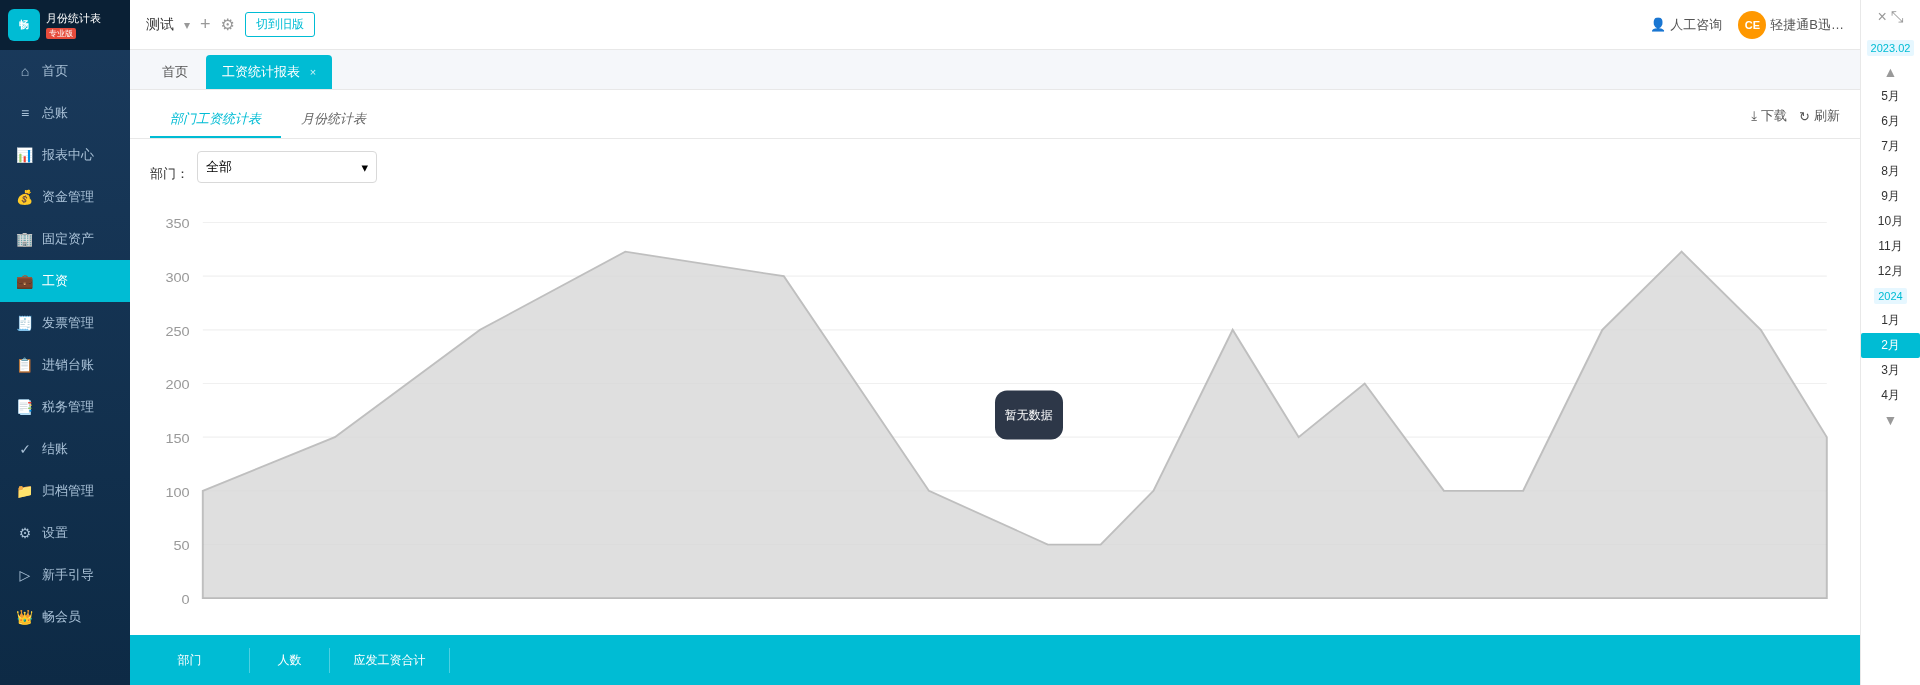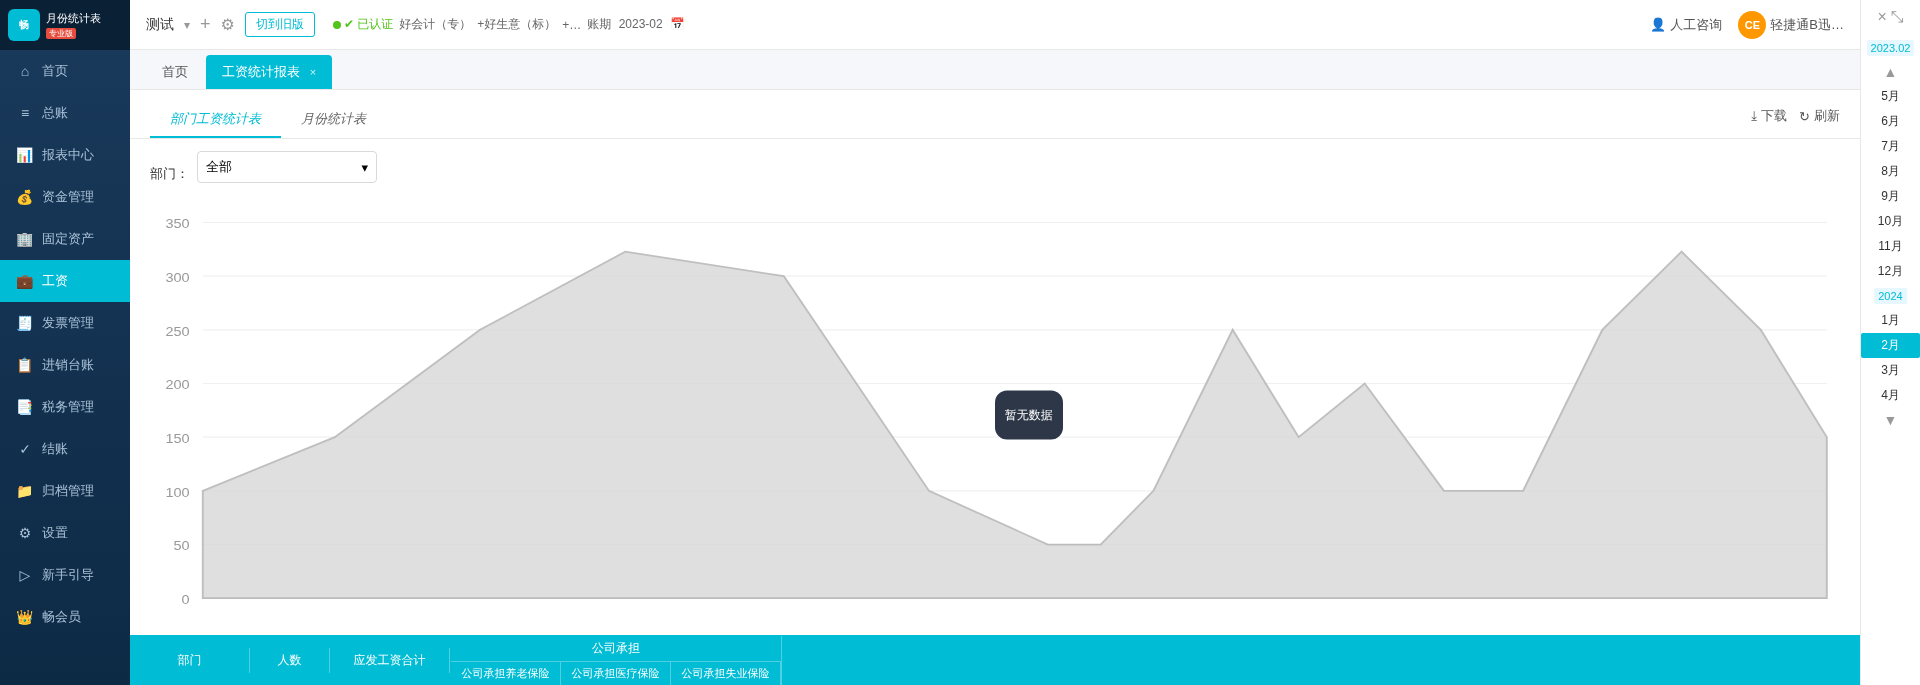--- a/index.html
+++ b/index.html
@@ -417,34 +417,20 @@
 
   <div class="main-content">
 
     <div class="topbar">
       <span class="topbar-title">测试</span>
       <span class="topbar-arrow">▾</span>
       <span class="topbar-add">+</span>
       <span class="topbar-gear">⚙</span>
       <button class="topbar-btn-old">切到旧版</button>
 
-      <div class="topbar-status">
-        <span class="status-badge">
-          <span class="status-dot"></span>
-          <span>✔ 已认证</span>
-        </span>
-        <span style="color:#666;font-size:12px;">好会计（专）</span>
-        <span style="color:#666;font-size:12px;">+好生意（标）</span>
-        <span style="color:#666;font-size:12px;">+…</span>
-        <span class="topbar-period">
-          <span>账期</span>
-          <span style="margin-left:4px;">2023-02</span>
-          <span style="margin-left:4px;cursor:pointer;">📅</span>
-        </span>
-      </div>
 
       <div class="topbar-right">
         <div class="topbar-right-btn">
           <span>👤</span>
           <span>人工咨询</span>
         </div>
         <div class="topbar-right-btn">
           <div class="avatar-circle">
             <span>CE</span>
           </div>
@@ -552,36 +538,20 @@
         <div class="table-col" style="width:80px;">
           <span>人数</span>
         </div>
         <div class="table-col" style="width:120px;">
           <span>应发工资合计</span>
         </div>
 
         <div class="table-col-group" style="display:flex;flex-direction:column;border-right:1px solid rgba(255,255,255,0.3);">
         </div>
 
-        <div class="table-col-group" style="display:flex;flex-direction:column;border-right:1px solid rgba(255,255,255,0.3);">
-          <div class="table-col-group-header">
-            <span>公司承担</span>
-          </div>
-          <div class="table-col-group-cells">
-            <div class="table-col-group-cell" style="width:110px;">
-              <span>公司承担养老保险</span>
-            </div>
-            <div class="table-col-group-cell" style="width:110px;">
-              <span>公司承担医疗保险</span>
-            </div>
-            <div class="table-col-group-cell" style="width:110px;">
-              <span>公司承担失业保险</span>
-            </div>
-          </div>
-        </div>
       </div>
     </div>
   </div>
 
   <div class="right-panel">
     <div style="display:flex;gap:4px;margin-bottom:6px;">
       <span class="panel-close-btn">×</span>
       <span class="panel-expand-btn">⤡</span>
     </div>
 

